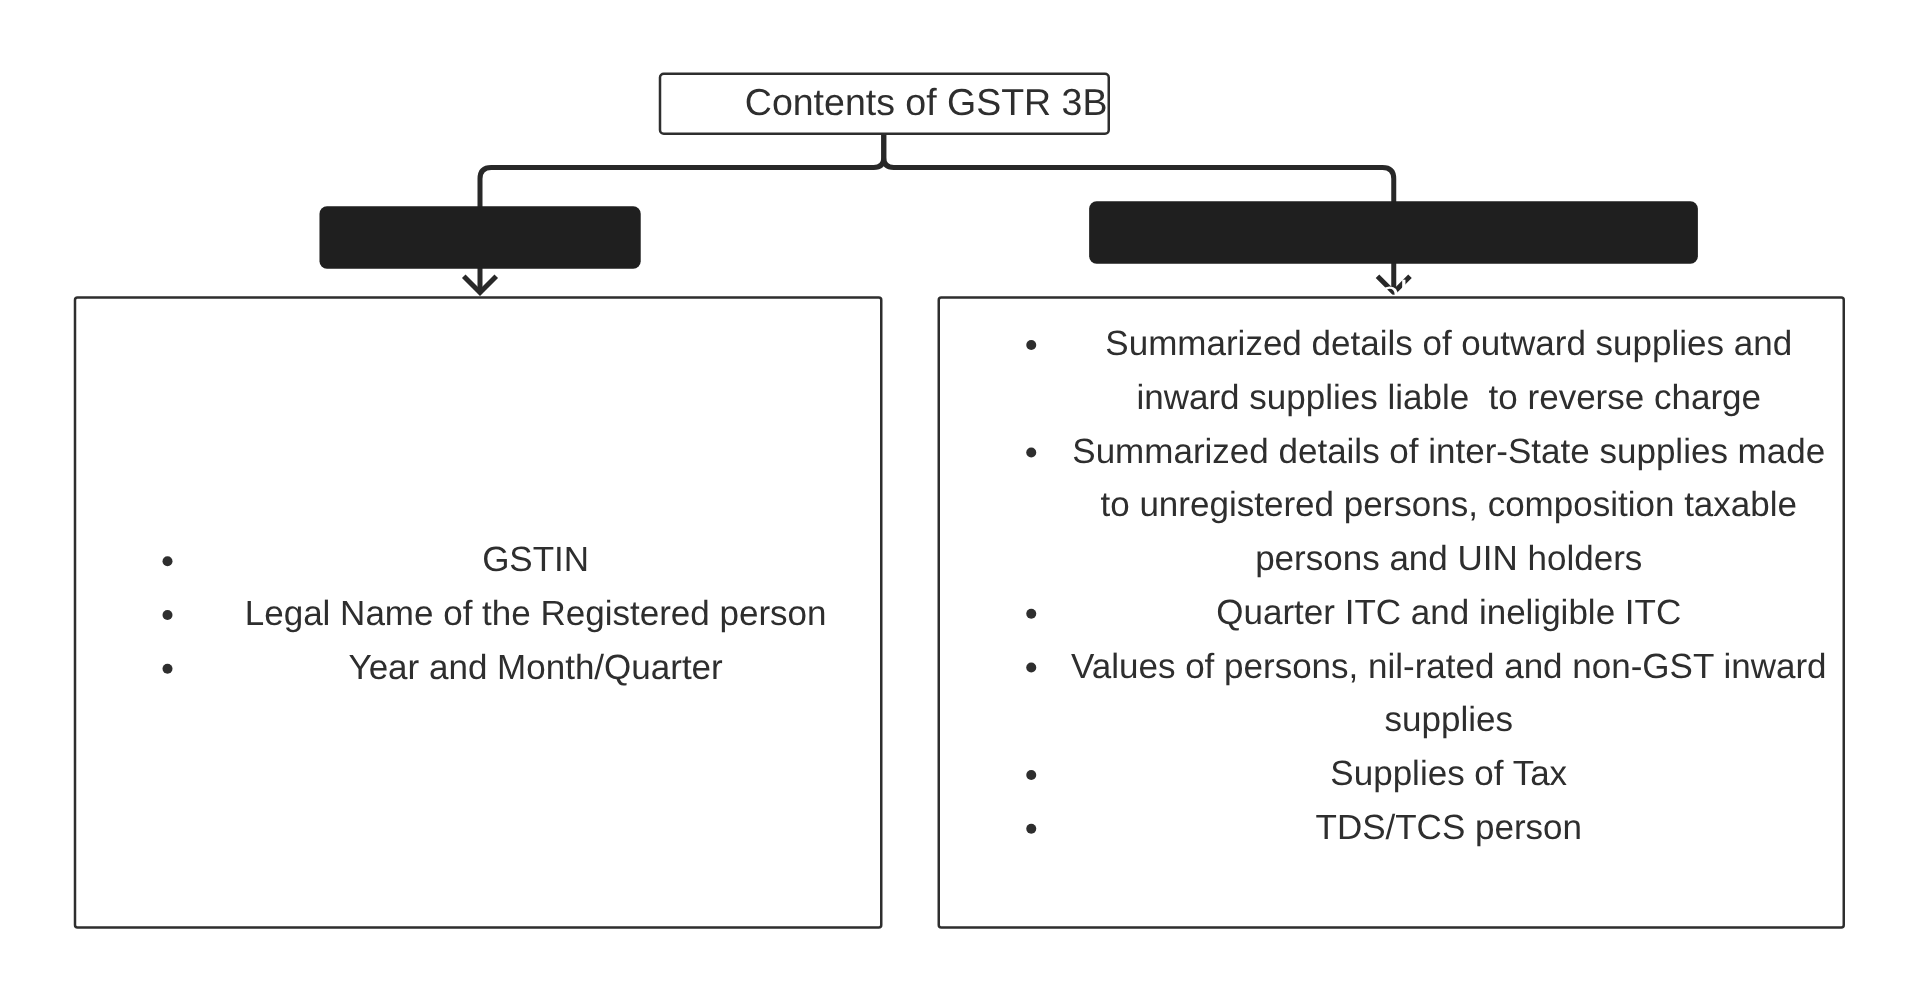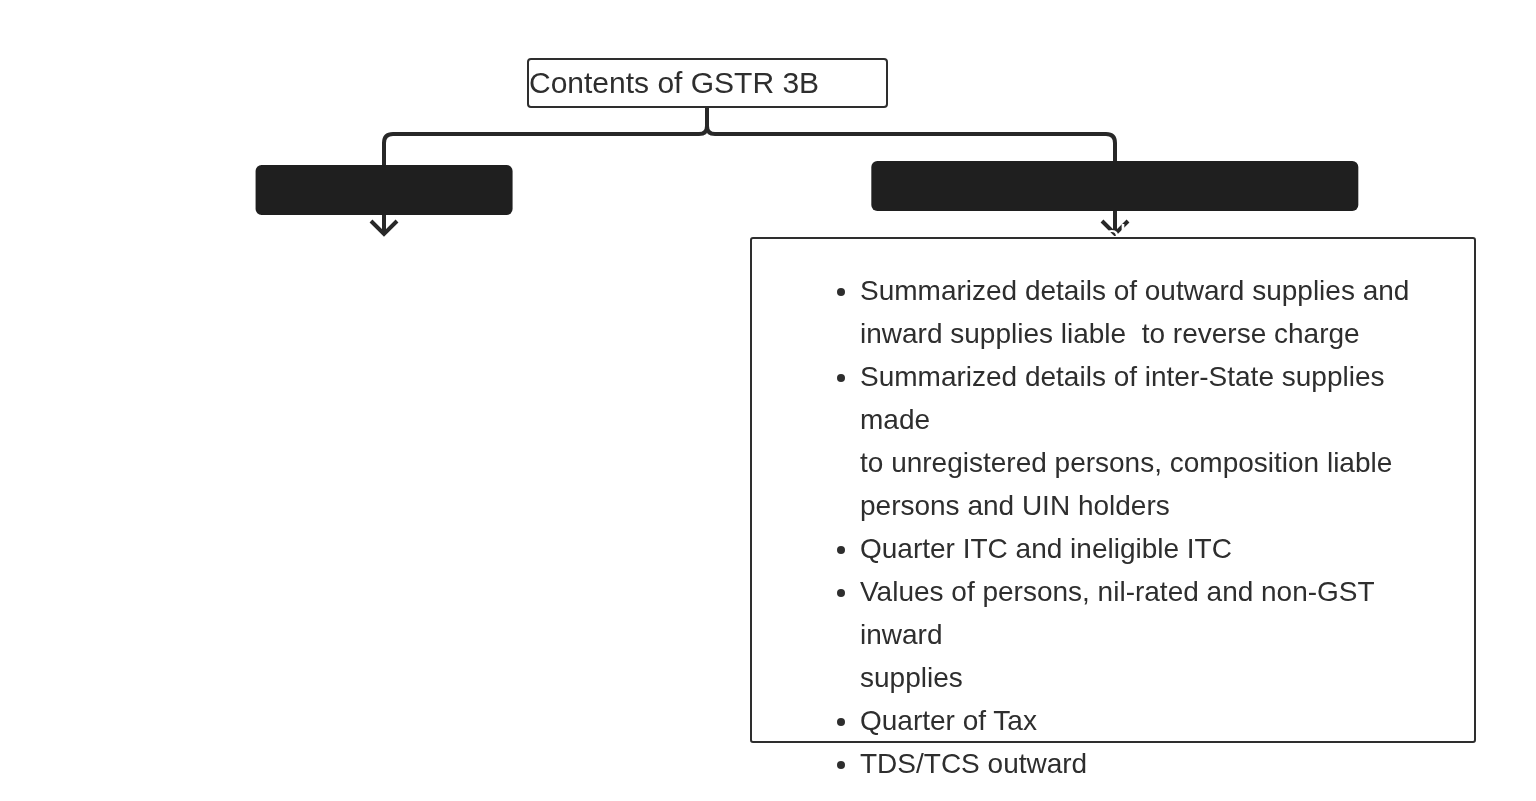--- a/index.html
+++ b/index.html
@@ -35,21 +35,21 @@
     left: 527px;
     top: 58px;
     width: 361px;
     height: 50px;
     box-sizing: border-box;
     background: #ffffff;
     border: 2px solid #2e2e2e;
     border-radius: 4px;
     display: flex;
     align-items: center;
-    justify-content: flex-start;
+    justify-content: flex-end;
     font-size: 30px;
     color: #2e2e2e;
     z-index: 2;
   }
   .branch-label {
     position: absolute;
     height: 50px;
     line-height: 50px;
     background: #1f1f1f;
     color: #ffffff;
@@ -86,23 +86,24 @@
     display: flex;
     flex-direction: column;
     justify-content: center;
   }
   .content-box.right {
     left: 750px;
     width: 726px;
     padding-top: 14px;
   }
   .content-box ul {
-    margin: 16px;
+    margin: 0;
     padding-left: 92px;
     list-style: disc outside;
+    text-align: center;
   }
   .content-box li {
     font-size: 28px;
     line-height: 43px;
     color: #2e2e2e;
     white-space: pre-wrap;
   }
 </style>
 </head>
 <body>
@@ -121,29 +122,36 @@
   </div>
 
   <div class="branch-label left">
     <span>Basic  Details</span>
   </div>
 
   <div class="branch-label right">
     <span>Other details relating to Supplies</span>
   </div>
 
+  <div class="content-box left">
+    <ul>
+      <li>GSTIN</li>
+      <li>Legal Name of the Registered person</li>
+      <li>Year and Month/Quarter</li>
+    </ul>
+  </div>
 
   <div class="content-box right">
     <ul>
       <li>Summarized details of outward supplies and
 inward supplies liable  to reverse charge</li>
       <li>Summarized details of inter-State supplies made
-to unregistered persons, composition liable
+to unregistered persons, composition taxable
 persons and UIN holders</li>
       <li>Quarter ITC and ineligible ITC</li>
       <li>Values of persons, nil-rated and non-GST inward
 supplies</li>
-      <li>Quarter of Tax</li>
-      <li>TDS/TCS outward</li>
+      <li>Supplies of Tax</li>
+      <li>TDS/TCS person</li>
     </ul>
   </div>
 
 </div>
 
 </body></html>

